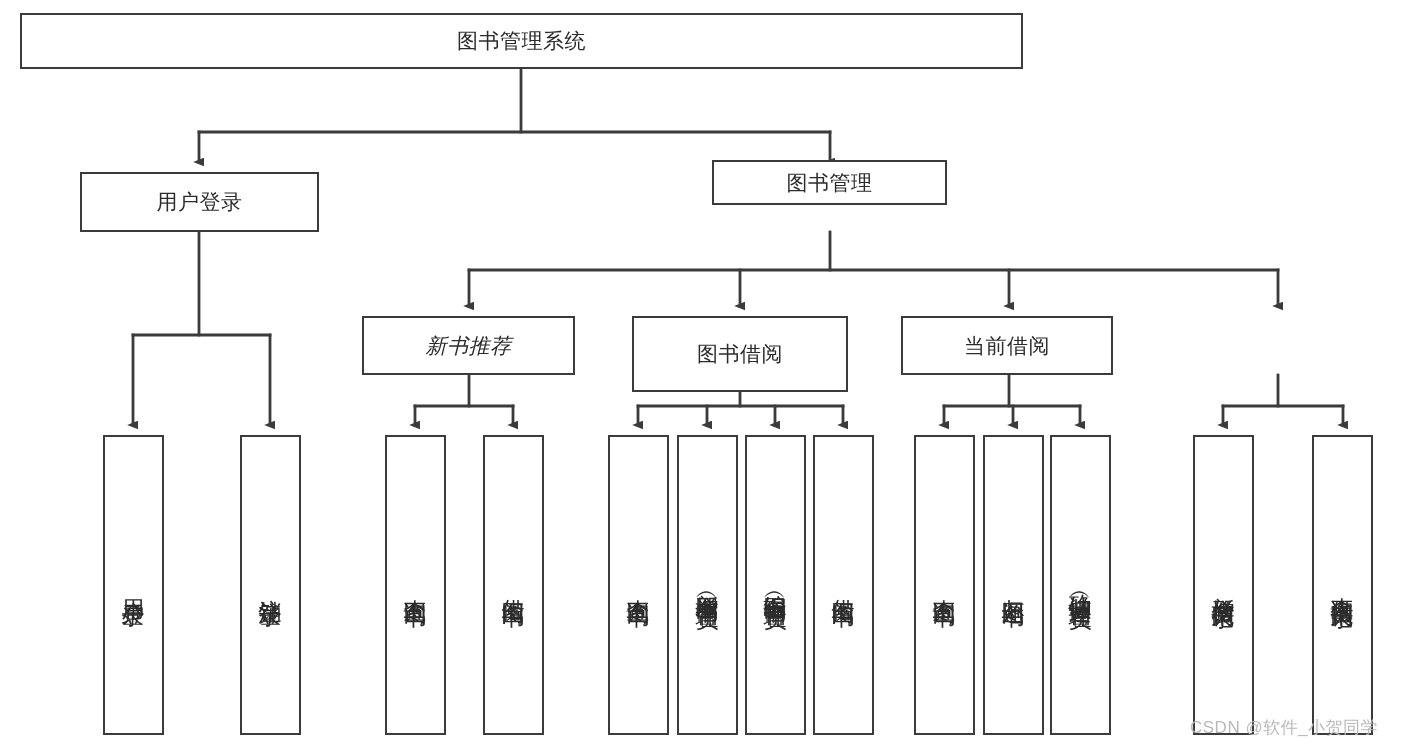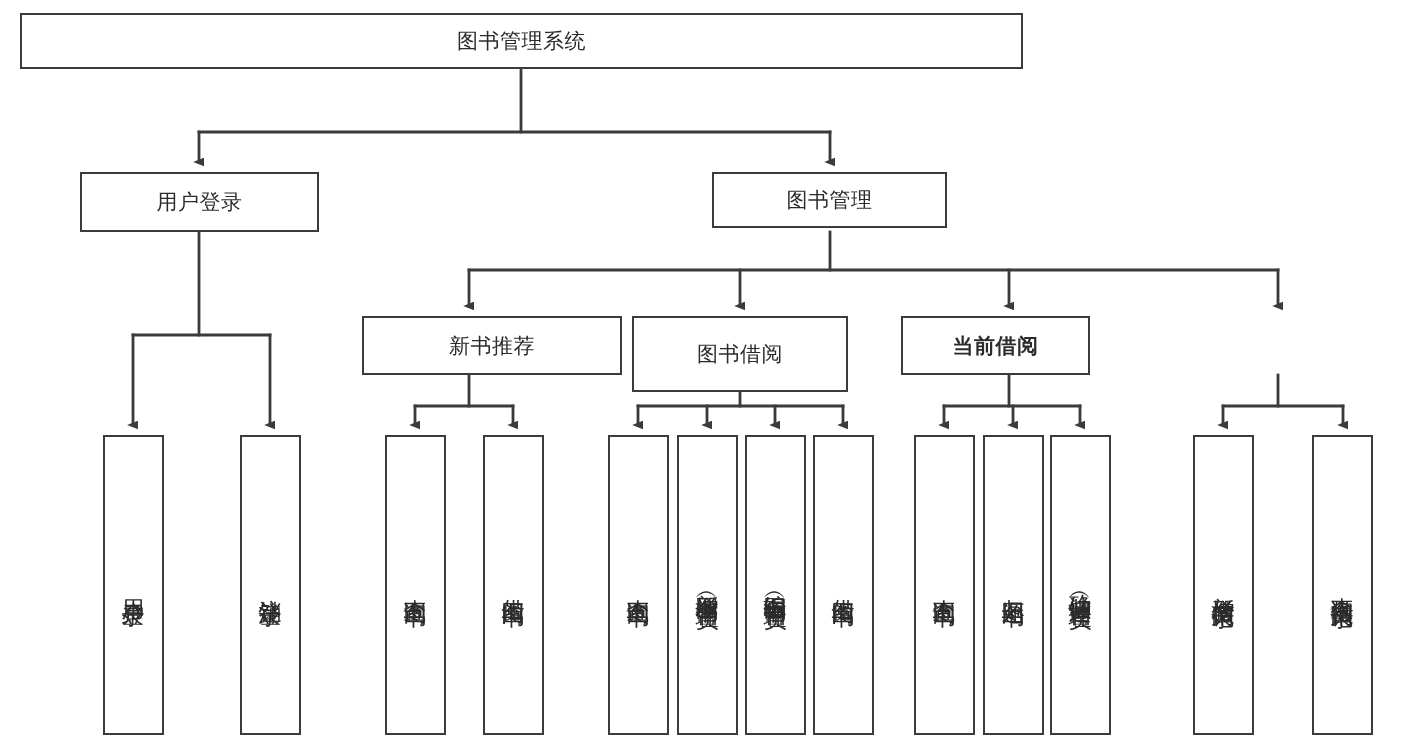--- a/index.html
+++ b/index.html
@@ -125,31 +125,31 @@
     </g>
   </svg>
 
   <div class="node horiz" id="title-node" style="left: 20px; top: 13px; width: 1003px; height: 56px;">
     <span class="label">图书管理系统</span>
   </div>
 
   <div class="node horiz" id="l1-0" style="left: 80px; top: 172px; width: 239px; height: 60px;">
     <span class="label">用户登录</span>
   </div>
-  <div class="node horiz" id="l1-1" style="left: 712px; top: 172px; width: 235px; height: 56px;">
+  <div class="node horiz" id="l1-1" style="left: 712px; top: 160px; width: 235px; height: 45px;">
     <span class="label">图书管理</span>
   </div>
 
-  <div class="node horiz" id="l2-0" style="left: 362px; top: 316px; width: 260px; height: 59px;">
+  <div class="node horiz" id="l2-0" style="left: 362px; top: 316px; width: 213px; height: 59px; font-style: italic;">
     <span class="label">新书推荐</span>
   </div>
   <div class="node horiz" id="l2-1" style="left: 632px; top: 316px; width: 216px; height: 76px;">
     <span class="label">图书借阅</span>
   </div>
-  <div class="node horiz" id="l2-2" style="left: 901px; top: 316px; width: 189px; height: 59px; font-weight: bold;">
+  <div class="node horiz" id="l2-2" style="left: 901px; top: 316px; width: 212px; height: 59px;">
     <span class="label">当前借阅</span>
   </div>
 
   <div class="node vert" id="lf-0" style="left: 103px; top: 435px; width: 61px; height: 300px;">
     <span class="label">用户登录</span>
   </div>
   <div class="node vert" id="lf-1" style="left: 240px; top: 435px; width: 61px; height: 300px;">
     <span class="label">注销登录</span>
   </div>
   <div class="node vert" id="lf-2" style="left: 385px; top: 435px; width: 61px; height: 300px;">
@@ -179,14 +179,15 @@
   <div class="node vert" id="lf-10" style="left: 1050px; top: 435px; width: 61px; height: 300px;">
     <span class="label">确认归还（管理员）</span>
   </div>
   <div class="node vert" id="lf-11" style="left: 1193px; top: 435px; width: 61px; height: 300px;">
     <span class="label">新增借阅记录</span>
   </div>
   <div class="node vert" id="lf-12" style="left: 1312px; top: 435px; width: 61px; height: 300px;">
     <span class="label">查询借阅记录</span>
   </div>
 
+  <div class="watermark" id="wm" style="left: 1190px; top: 716px;">CSDN @软件_小贺同学</div>
 
 </div>
 
 </body></html>

